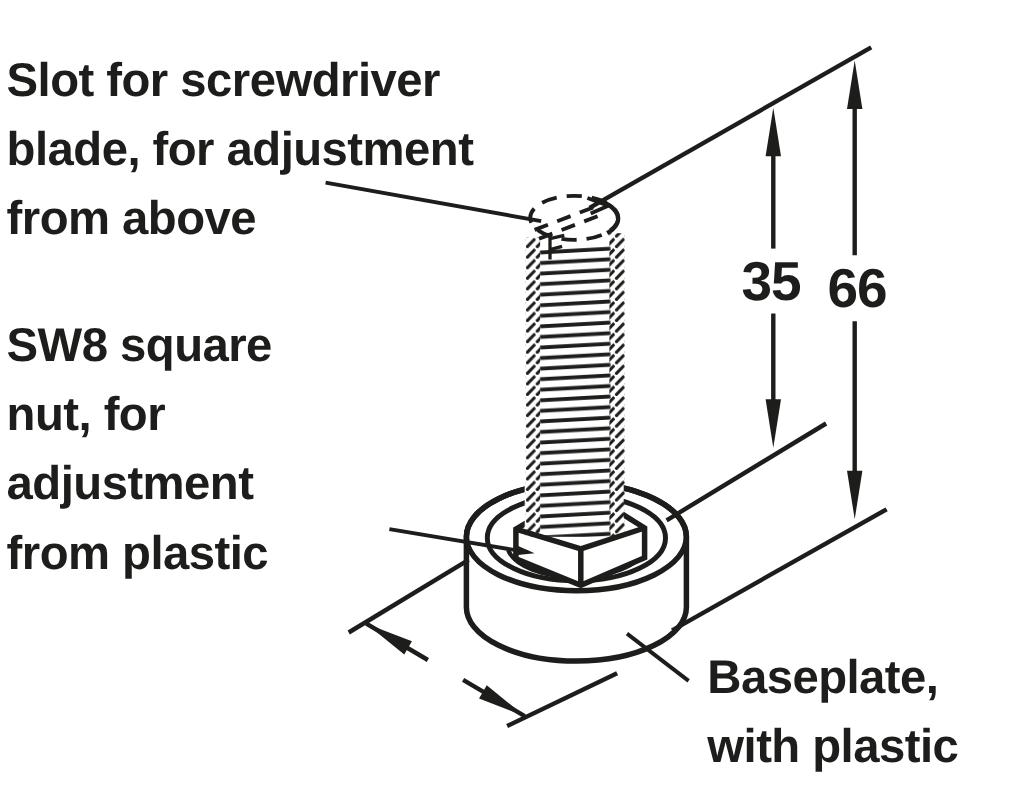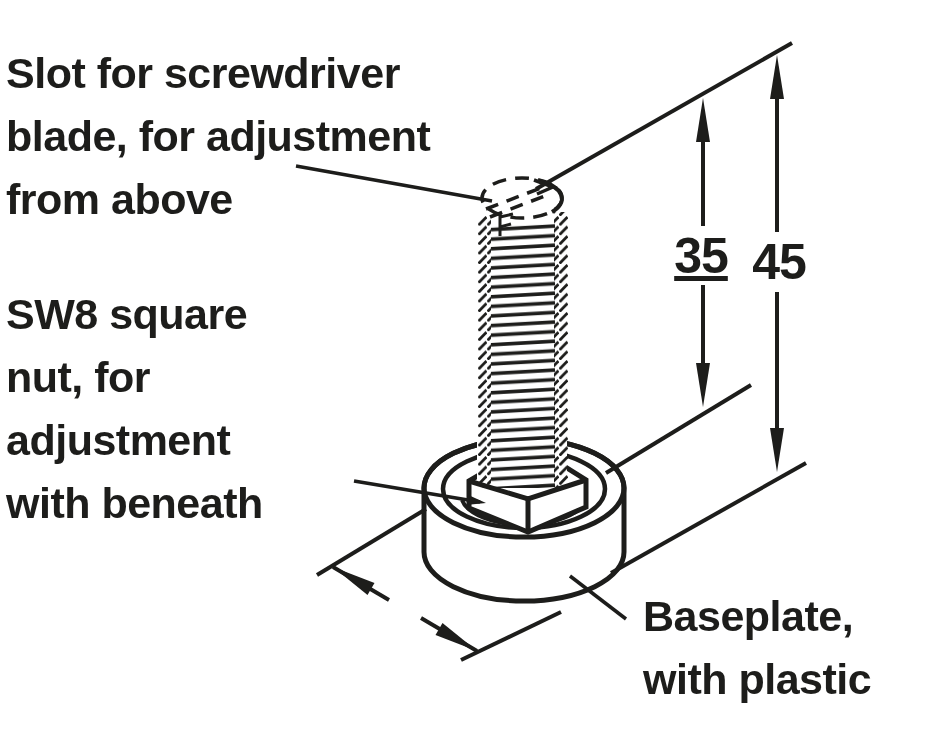--- a/index.html
+++ b/index.html
@@ -90,24 +90,24 @@
     </g>
   </svg>
 
   <div class="callout" style="left:6px;top:2px;">Slot for screwdriver
 blade, for adjustment
 from above</div>
 
   <div class="callout" style="left:6px;top:243px;">SW8 square
 nut, for
 adjustment
-with beneath</div>
+from plastic</div>
 
   <div class="callout" style="left:643px;top:545px;">Baseplate,
 with plastic
 cap</div>
 
-  <div class="dim" style="left:670px;top:191px;width:62px;text-decoration:underline;">35</div>
+  <div class="dim" style="left:670px;top:191px;width:62px;">35</div>
 
-  <div class="dim" style="left:747px;top:197px;width:64px;">45</div>
+  <div class="dim" style="left:747px;top:197px;width:64px;">66</div>
 
 
 </div>
 
 </body></html>

